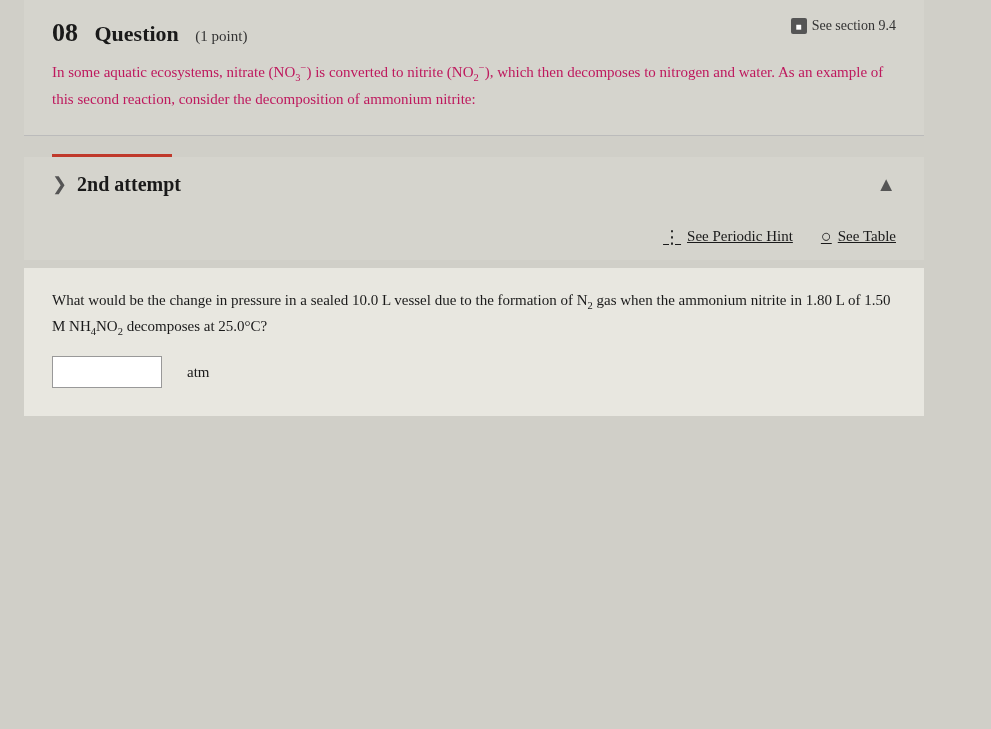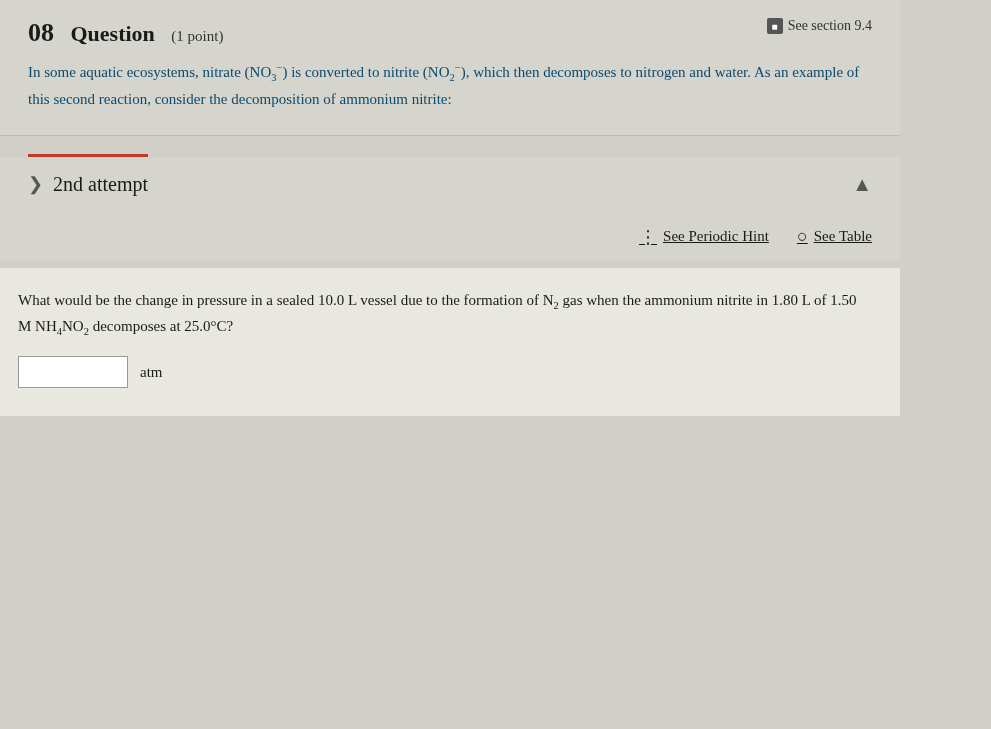--- a/index.html
+++ b/index.html
@@ -15,20 +15,21 @@
       min-height: 729px;
       display: flex;
       flex-direction: column;
     }
 
     .page-container {
       width: 900px;
       min-height: 729px;
       background-color: #d0cfc8;
       position: relative;
+      margin-left: 24px;
     }
 
     
     .question-section {
       background-color: #d5d4cd;
       padding: 18px 28px 24px 28px;
       position: relative;
       border-bottom: 1px solid #bbb;
     }
 
@@ -72,21 +73,21 @@
       border-radius: 2px;
       display: inline-flex;
       align-items: center;
       justify-content: center;
       color: white;
       font-size: 10px;
     }
 
     .question-body {
       font-size: 15px;
-      color: #0c4a6e;
+      color: #be185d;
       line-height: 1.6;
       max-width: 850px;
     }
 
     .chemical-equation {
       font-size: 18px;
       margin-top: 8px;
       margin-left: 16px;
       font-style: italic;
     }
@@ -118,21 +119,21 @@
     }
 
     .chevron-down {
       font-size: 18px;
       color: #555;
       cursor: pointer;
     }
 
     .attempt-label {
       font-size: 20px;
-      font-weight: normal;
+      font-weight: bold;
       color: #1a1a1a;
     }
 
     .chevron-up {
       font-size: 20px;
       color: #555;
       cursor: pointer;
     }
 
     
@@ -155,35 +156,35 @@
       cursor: pointer;
     }
 
     .tool-icon {
       font-size: 18px;
     }
 
     
     .problem-section {
       background-color: #e8e7e0;
-      padding: 20px 28px 28px 18px;
+      padding: 20px 28px 28px 28px;
       margin-top: 8px;
     }
 
     .problem-text {
       font-size: 15px;
       color: #1a1a1a;
       line-height: 1.65;
       max-width: 860px;
     }
 
     .answer-row {
       display: flex;
       align-items: center;
-      gap: 12px;
+      gap: 25px;
       margin-top: 16px;
     }
 
     .answer-input {
       width: 110px;
       height: 32px;
       border: 1px solid #999;
       background-color: #fff;
       font-size: 15px;
       padding: 4px 8px;

